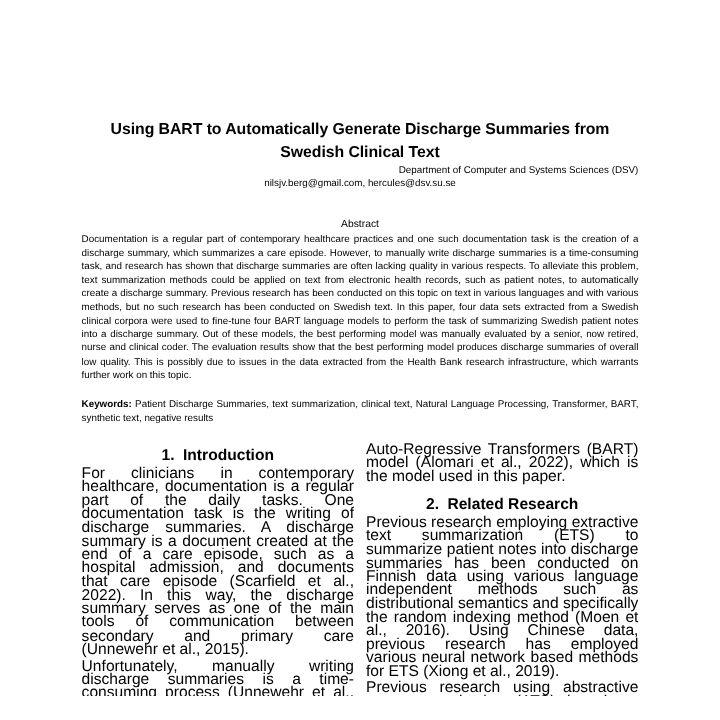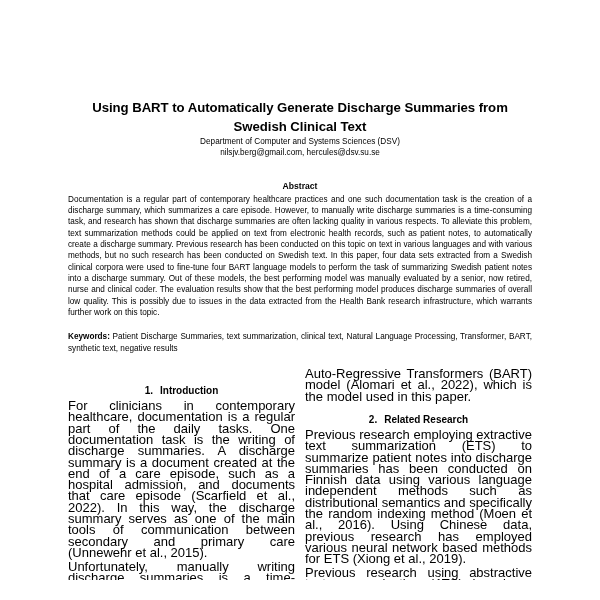--- a/index.html
+++ b/index.html
@@ -33,35 +33,35 @@
     letter-spacing: -0.05px;
   }
   .authors {
     margin-top: 26px;
     text-align: center;
     font-size: 8.6px;
     line-height: 11.6px;
     font-weight: bold;
   }
   .affiliation {
-    text-align: center;
+    text-align: right;
     font-size: 8.2px;
     line-height: 11.3px;
     font-weight: normal;
   }
   .emails {
     text-align: center;
     font-size: 8.2px;
     line-height: 11.3px;
   }
   .abstract-heading {
     margin-top: 21px;
     text-align: center;
     font-size: 8.6px;
-    font-weight: bold;
+    font-weight: normal;
     line-height: 12px;
   }
   .abstract-body {
     margin-top: 2px;
     font-size: 8.2px;
     line-height: 11.35px;
     text-align: justify;
     text-justify: inter-word;
   }
   .keywords {
@@ -79,24 +79,24 @@
     gap: 10px;
     height: 212px;
     overflow: hidden;
   }
   .col {
     width: 231px;
     overflow: hidden;
   }
   .sec-heading {
     text-align: center;
-    font-size: 10px;
+    font-size: 13px;
     font-weight: bold;
     line-height: 13px;
-    margin: 16px 0 3px 0;
+    margin: 4px 0 3px 0;
   }
   .sec-heading .num {
     margin-right: 7px;
   }
   .sec-heading-spaced {
     margin-top: 11px;
   }
   .para {
     font-size: 13px;
     line-height: 11.3px;

